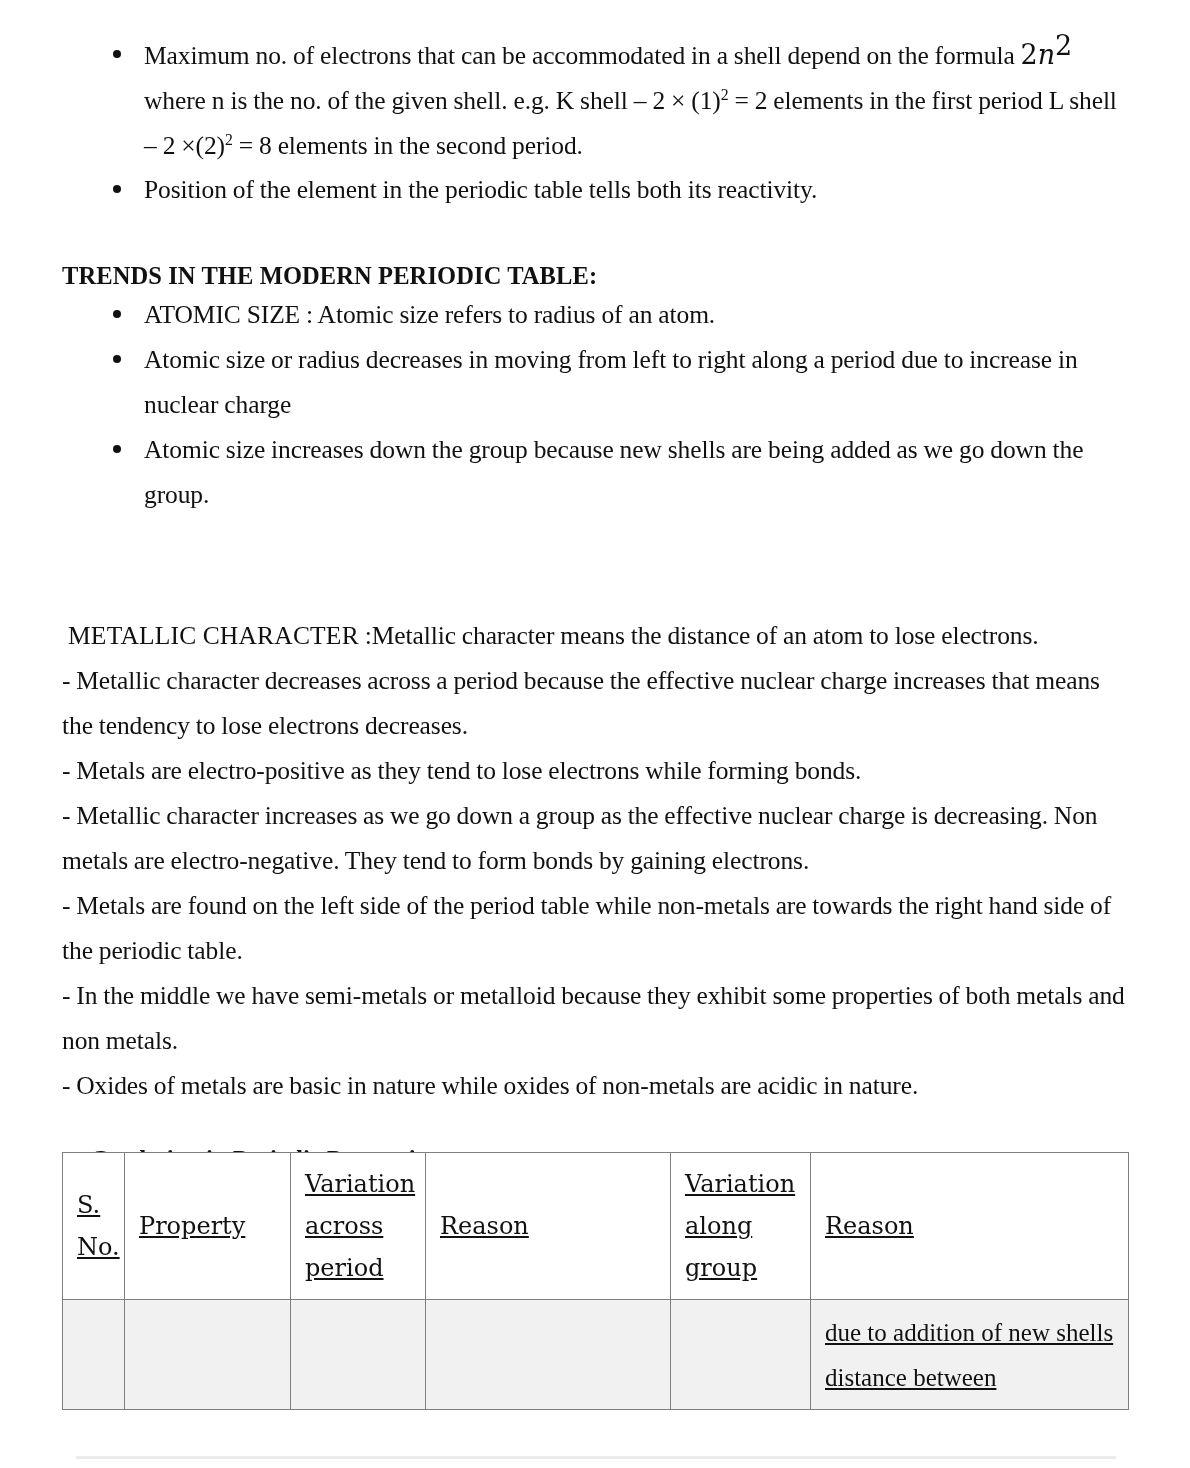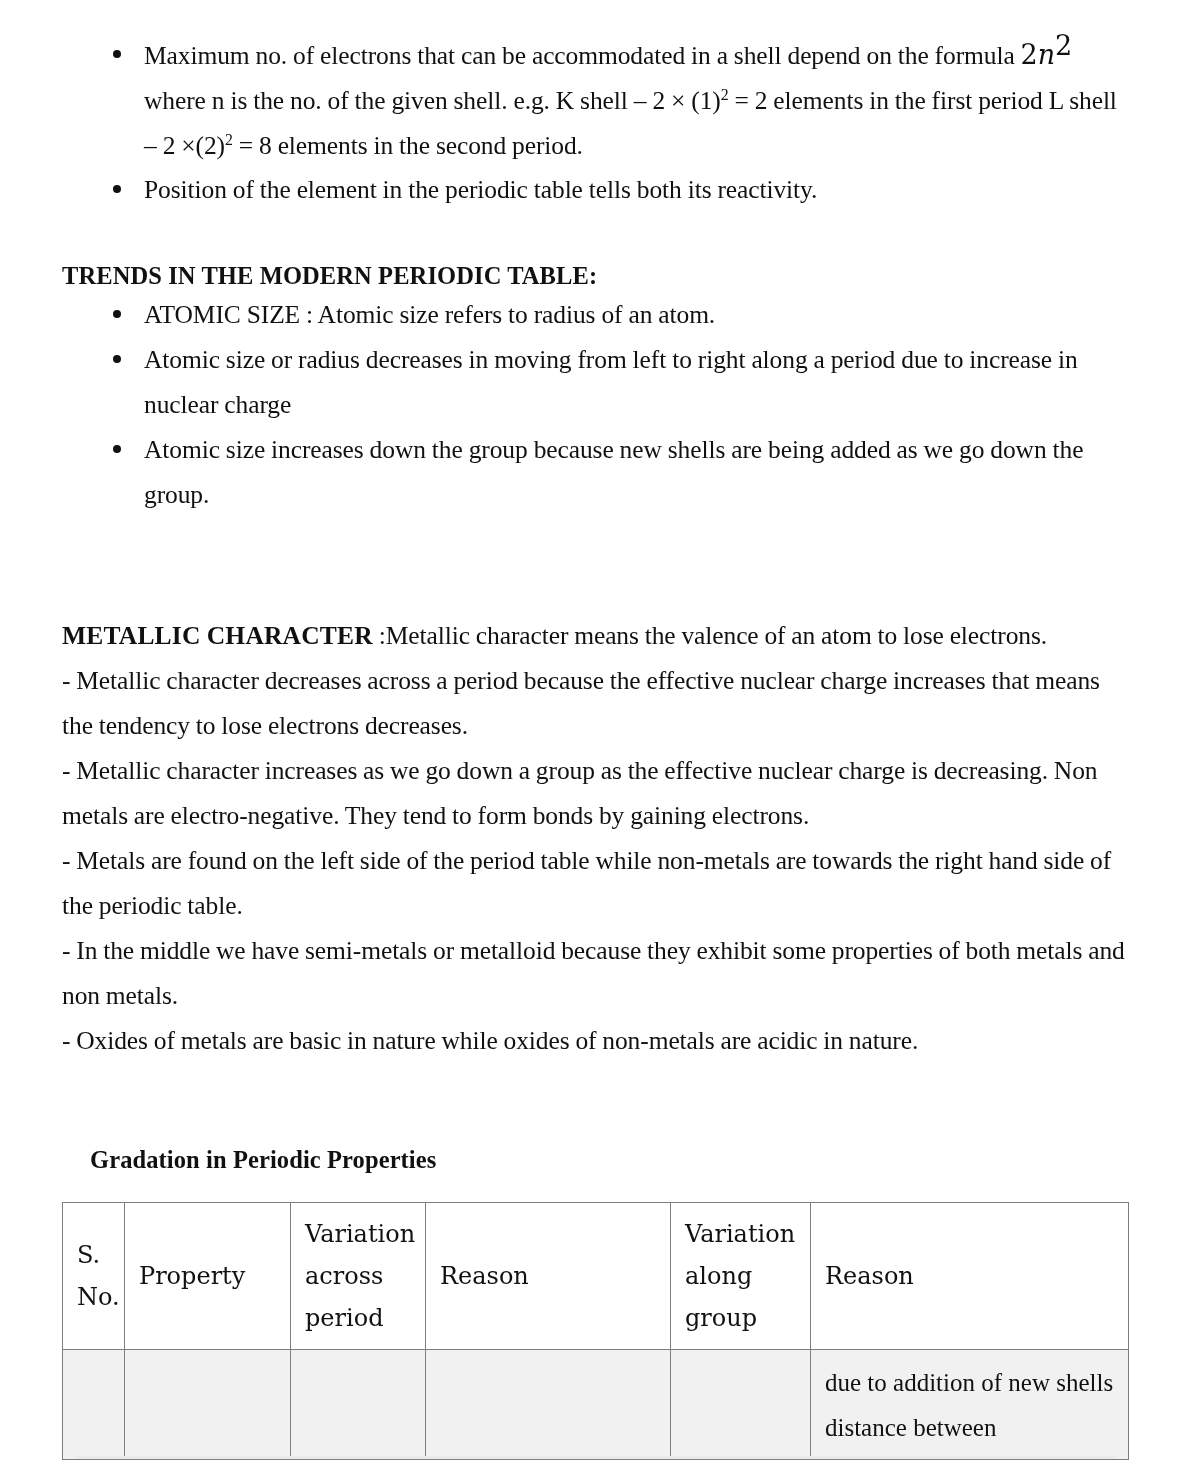--- a/index.html
+++ b/index.html
@@ -67,21 +67,21 @@
     line-height: 34px;
   }
 
   p.para {
     margin: 0;
     font-size: 25.5px;
     line-height: 45px;
     letter-spacing: -0.1px;
     word-spacing: -0.4px;
   }
-  p.para b { font-weight: bold; letter-spacing: 0.2px; }
+  p.para b { font-weight: normal; letter-spacing: 0.2px; margin-left: 6px; }
 
   sup {
     font-size: 0.62em;
     vertical-align: super;
     line-height: 0;
   }
 
   .mathvar {
     font-family: "DejaVu Serif", "Liberation Serif", serif;
     font-size: 1.06em;
@@ -178,40 +178,41 @@
         <span class="dot"></span>
         <span>Atomic size increases down the group because new shells are being added as we go down the group.</span>
       </li>
 
     </ul>
   </div>
 
   <div class="content" style="top: 613px; width: 1070px;">
 
     <p class="para">
-      <b>METALLIC CHARACTER</b><span> :Metallic character means the valence of an atom to lose electrons.</span>
+      <b>METALLIC CHARACTER</b><span> :Metallic character means the distance of an atom to lose electrons.</span>
     </p>
 
     <p class="para">- Metallic character decreases across a period because the effective nuclear charge increases that means the tendency to lose electrons decreases.</p>
 
+    <p class="para">- Metals are electro-positive as they tend to lose electrons while forming bonds.</p>
 
     <p class="para">- Metallic character increases as we go down a group as the effective nuclear charge is decreasing. Non metals are electro-negative. They tend to form bonds by gaining electrons.</p>
 
     <p class="para">- Metals are found on the left side of the period table while non-metals are towards the right hand side of the periodic table.</p>
 
     <p class="para">- In the middle we have semi-metals or metalloid because they exhibit some properties of both metals and non metals.</p>
 
     <p class="para">- Oxides of metals are basic in nature while oxides of non-metals are acidic in nature.</p>
   </div>
 
   <div class="content" style="top: 1143px; margin-left: 28px;">
     <h3 class="section-head">Gradation in Periodic Properties</h3>
   </div>
 
-  <div class="content" style="top: 1202px;">
+  <div class="content" style="top: 1152px; text-decoration: underline;">
     <table class="grad-table">
       <colgroup>
         <col class="col-sno">
           <col class="col-prop">
           <col class="col-var1">
         <col class="col-reason1">
           <col class="col-var2">
           <col class="col-reason2">
       </colgroup>
       <tbody>

